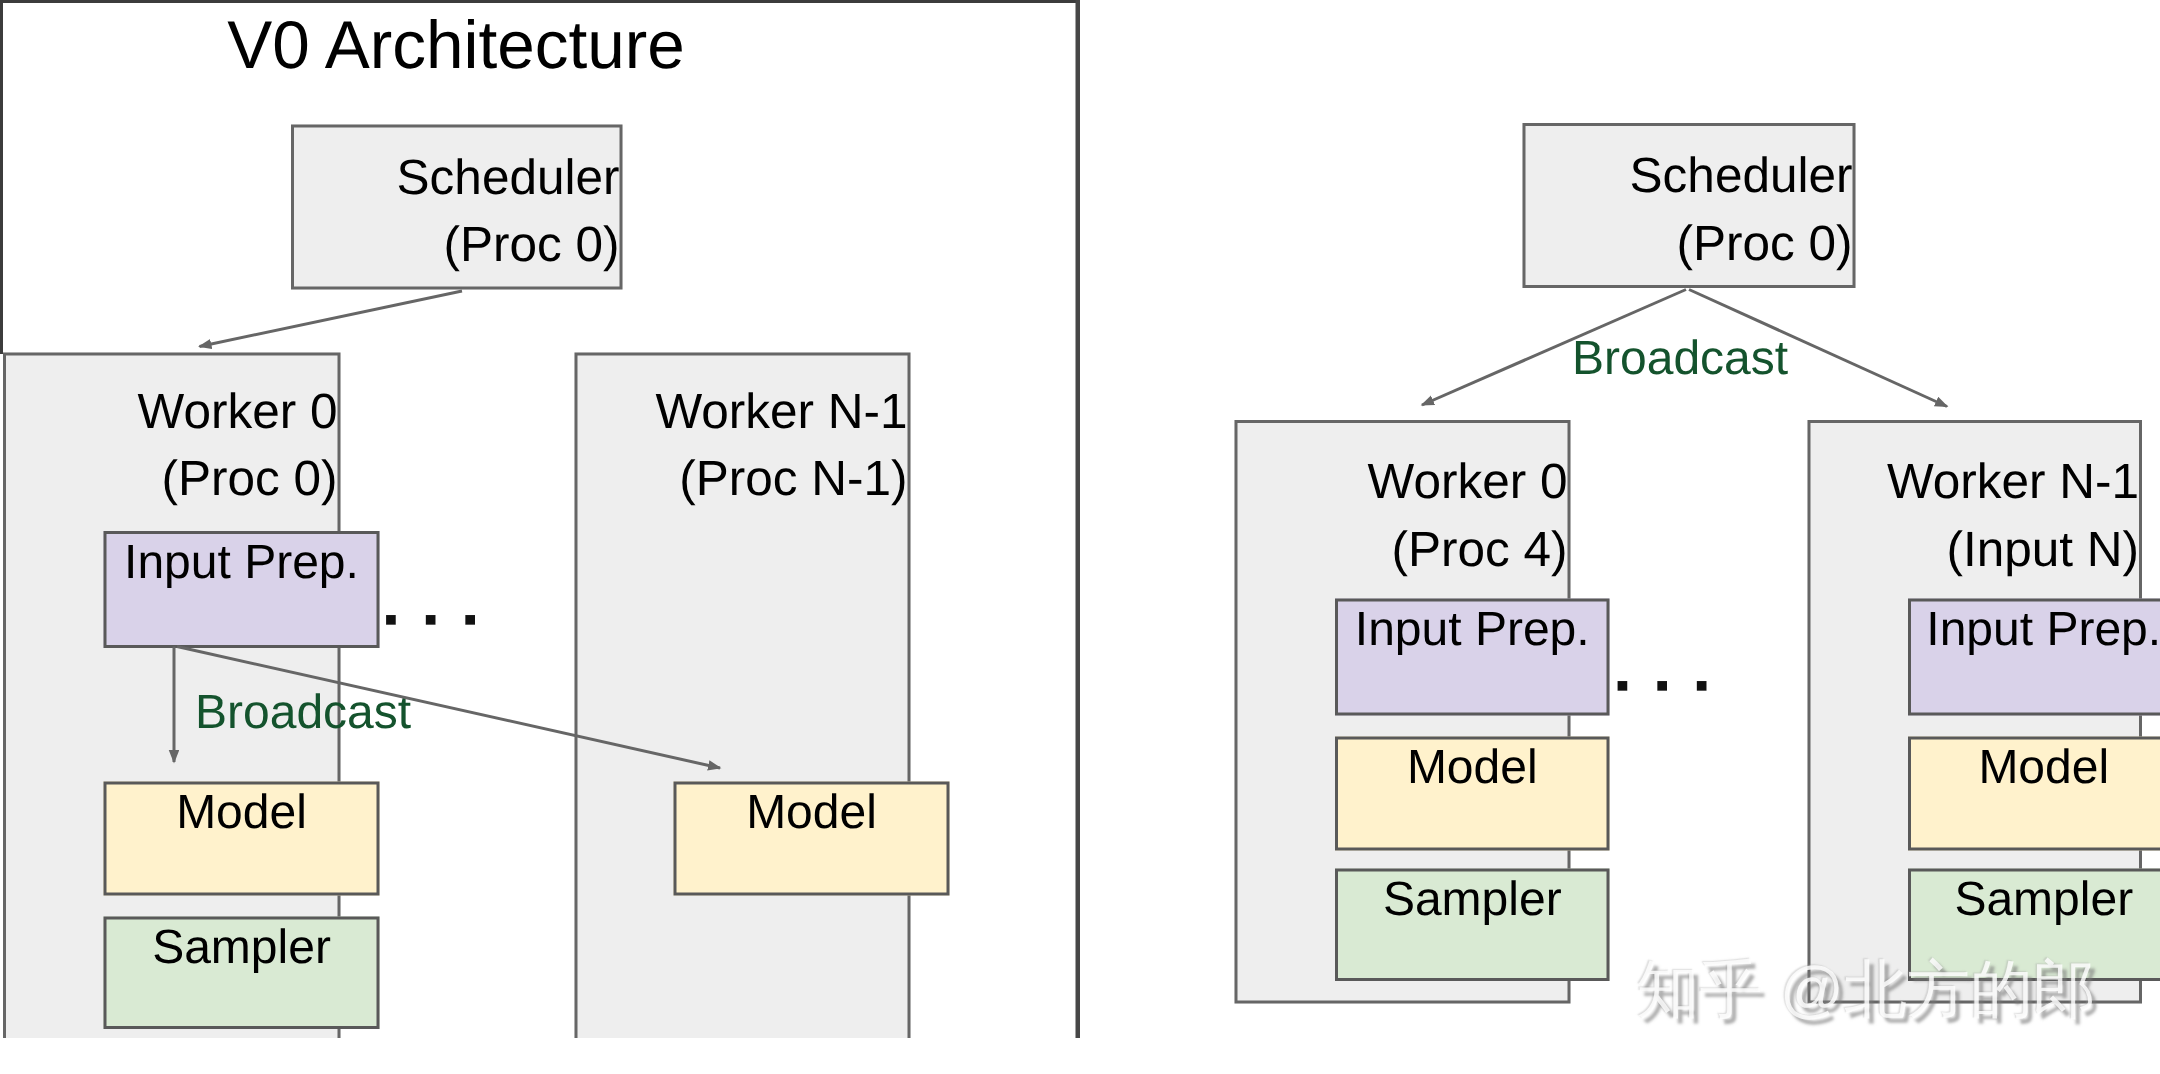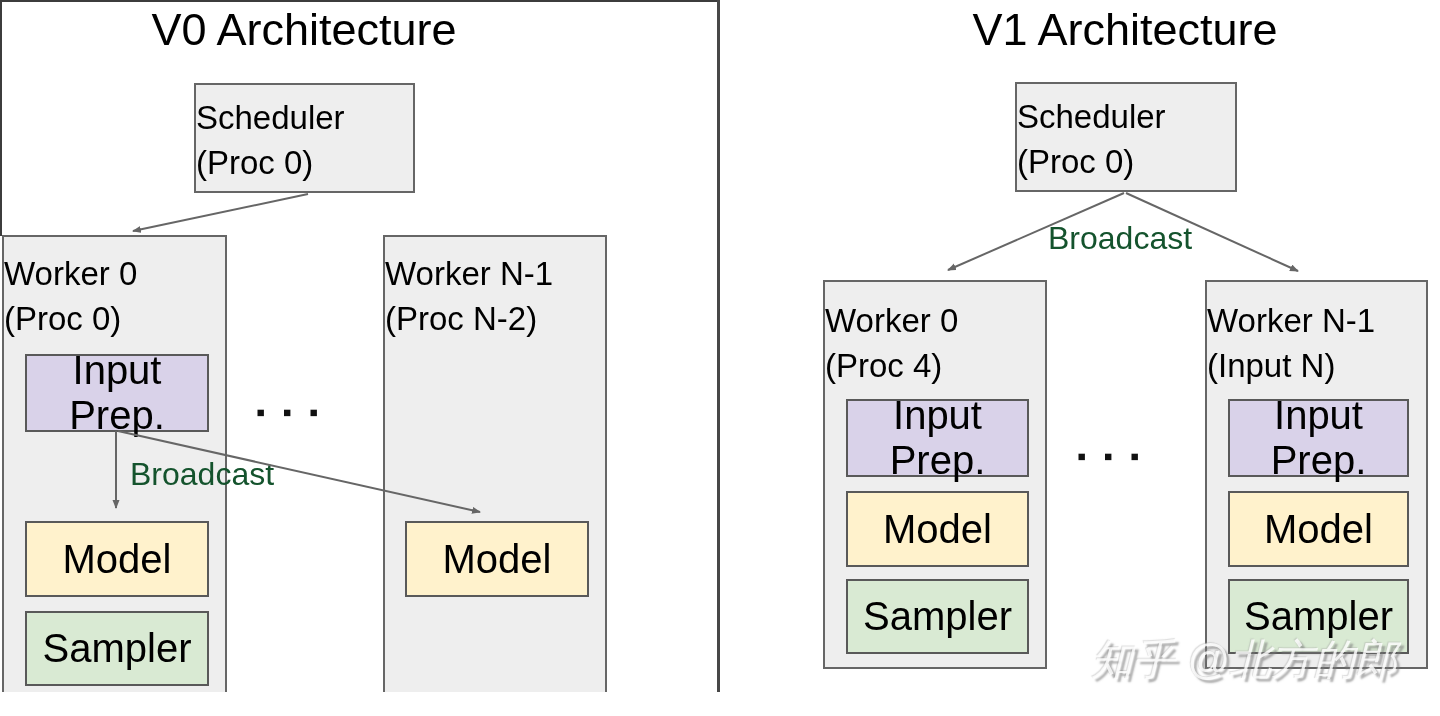--- a/index.html
+++ b/index.html
@@ -3,23 +3,23 @@
 <meta charset="utf-8">
 <style>
   html,body{margin:0;padding:0;background:#ffffff;}
   #stage{
     position:relative;width:1440px;height:692px;background:#ffffff;overflow:hidden;
     font-family:"Liberation Sans","DejaVu Sans",sans-serif;color:#000;
   }
   .abs{position:absolute;box-sizing:border-box;}
   .panel-title{font-size:45px;text-align:center;color:#000;white-space:nowrap;}
   .gbox{background:#eeeeee;border:2px solid #666666;}
-  .two-line{text-align:left;font-size:33px;line-height:45px;color:#000;}
-  .cbox{border:2px solid #595959;display:flex;align-items:center;justify-content:center;
-        font-size:40px;color:#000;text-align:center;}
+  .two-line{text-align:right;font-size:33px;line-height:45px;color:#000;}
+  .cbox{border:2px solid #595959;display:flex;justify-content:center;
+        font-size:32px;color:#000;text-align:center;margin-left:44px;}
   .input-prep{background:#d9d2e9;}
   .model{background:#fff2cc;}
   .sampler{background:#d9ead3;}
   .broadcast{font-size:32px;color:#14532d;white-space:nowrap;}
   .dots{font-size:26px;line-height:26px;letter-spacing:5px;color:#111;white-space:nowrap;}
   .frameline{background:#3c3c3c;}
   #divider{background:#474747;}
   #arrow-layer{position:absolute;left:0;top:0;width:1440px;height:716px;pointer-events:none;}
   #watermark{
     font-size:42px;white-space:nowrap;color:rgba(255,255,255,0.82);
@@ -61,31 +61,30 @@
       </div>
     </div>
 
     <div class="abs broadcast" style="left:130px;top:456px;">Broadcast</div>
 
     <div class="abs dots" style="left:256px;top:399px;">▪ ▪ ▪</div>
 
     <div class="abs gbox" style="left:383px;top:235px;width:224px;height:468px;">
       <div class="abs two-line" style="left:0;top:14px;width:100%;">
         <div>Worker N-1</div>
-        <div>(Proc N-2)</div>
+        <div>(Proc N-1)</div>
       </div>
       <div class="abs cbox model" style="left:20px;top:284px;width:184px;height:76px;">
         <span>Model</span>
       </div>
     </div>
   </div>
 
   <div class="abs" style="left:718px;top:0;width:722px;height:716px;">
 
-    <div class="abs panel-title" style="left:107px;top:4px;width:600px;">V1 Architecture</div>
 
     <div class="abs gbox two-line" style="left:297px;top:82px;width:222px;height:110px;padding-top:10px;">
       <div>Scheduler</div>
       <div>(Proc 0)</div>
     </div>
 
     <div class="abs broadcast" style="left:330px;top:220px;">Broadcast</div>
 
     <div class="abs gbox" style="left:105px;top:280px;width:224px;height:389px;">
       <div class="abs two-line" style="left:0;top:16px;width:100%;">
@@ -128,15 +127,15 @@
         <path d="M0,0 L9,3.5 L0,7 Z" fill="#666666"></path>
       </marker>
     </defs>
     <line x1="308" y1="194" x2="133" y2="231" stroke="#666666" stroke-width="2" marker-end="url(#ah)"></line>
     <line x1="116" y1="431" x2="116" y2="508" stroke="#666666" stroke-width="2" marker-end="url(#ah)"></line>
     <line x1="118" y1="431" x2="480" y2="512" stroke="#666666" stroke-width="2" marker-end="url(#ah)"></line>
     <line x1="1124" y1="193" x2="948" y2="270" stroke="#666666" stroke-width="2" marker-end="url(#ah)"></line>
     <line x1="1126" y1="193" x2="1298" y2="271" stroke="#666666" stroke-width="2" marker-end="url(#ah)"></line>
   </svg>
 
-  <div id="watermark" class="abs" style="left:1091px;top:632px;font-style:italic;">知乎 @北方的郎</div>
+  <div id="watermark" class="abs" style="left:1091px;top:632px;">知乎 @北方的郎</div>
 
 </div>
 
 </body></html>

